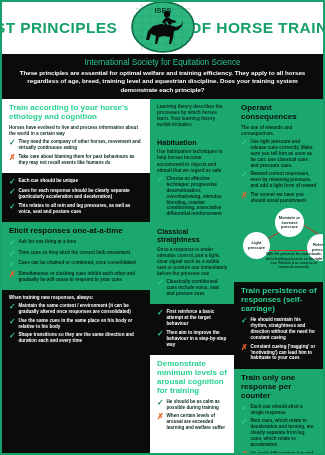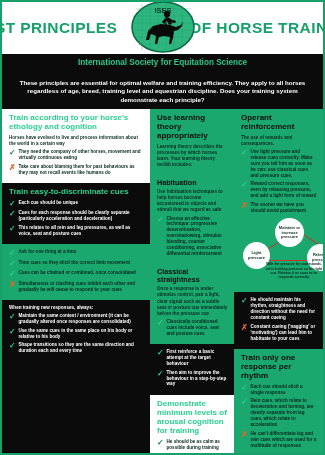--- a/index.html
+++ b/index.html
@@ -34,21 +34,21 @@
   .logo{
     position:absolute; left:50%; top:-2px; transform:translateX(-50%);
     width:74px; height:54px;
   }
 
   
   .subhead{
     background:#0b0b0b; padding:4px 10px 5px 10px; text-align:center;
   }
   .subhead .sh1{
-    color:#29c98a; font-weight:bold; font-size:8.2px; margin-bottom:12px;
+    color:#29c98a; font-weight:normal; font-size:8.2px; margin-bottom:2px;
   }
   .subhead .sh2{
     color:#ffffff; font-weight:bold; font-size:6.2px; line-height:1.35;
   }
 
   
   .grid{
     display:grid;
     grid-template-columns:148px 84px 89px;
     height:371px;
@@ -158,38 +158,38 @@
             <span class="txt b">They need the company of other horses, movement and virtually continuous eating</span>
           </li>
           <li>
             <span class="mark cross">✗</span>
             <span class="txt b">Take care about blaming them for past behaviours as they may not recall events like humans do</span>
           </li>
         </ul>
       </div>
 
       <div class="panel dark">
-        <h2 class="sec h-green">Train easy-to-discriminate cues</h2>
         <ul class="pts">
           <li>
             <span class="mark tick">✓</span>
             <span class="txt w">Each cue should be unique</span>
           </li>
           <li>
             <span class="mark tick">✓</span>
             <span class="txt w">Cues for each response should be clearly separate (particularly acceleration and deceleration)</span>
           </li>
           <li>
             <span class="mark tick">✓</span>
             <span class="txt w">This relates to all rein and leg pressures, as well as voice, seat and posture cues</span>
           </li>
         </ul>
       </div>
 
       <div class="panel green">
+        <h2 class="sec h-dark">Elicit responses one-at-a-time</h2>
         <ul class="pts">
           <li>
             <span class="mark tick">✓</span>
             <span class="txt b">Ask for one thing at a time</span>
           </li>
           <li>
             <span class="mark tick">✓</span>
             <span class="txt b">Time cues so they elicit the correct limb movement</span>
           </li>
           <li>
@@ -218,21 +218,20 @@
             <span class="mark tick">✓</span>
             <span class="txt w">Shape transitions so they are the same direction and duration each and every time</span>
           </li>
         </ul>
       </div>
     </div>
 
     <div class="col">
 
       <div class="panel green">
-        <h2 class="sec h-dark">Use learning theory appropriately</h2>
         <div class="lead b">Learning theory describes the processes by which horses learn. Your learning theory toolkit includes:</div>
 
         <h3 class="sub h-dark">Habituation</h3>
         <div class="lead b">Use habituation techniques to help horses become accustomed to objects and stimuli that we regard as safe</div>
         <ul class="pts">
           <li>
             <span class="mark tick">✓</span>
             <span class="txt b">Choose an effective technique: progressive desensitisation, overshadowing, stimulus blending, counter conditioning, associative differential reinforcement</span>
           </li>
         </ul>
@@ -272,21 +271,21 @@
             <span class="txt b">When certain levels of arousal are exceeded learning and welfare suffer</span>
           </li>
         </ul>
       </div>
 
     </div>
 
     <div class="col">
 
       <div class="panel green">
-        <h2 class="sec h-dark">Operant reinforcement</h2>
+        <h2 class="sec h-dark">Operant consequences</h2>
         <div class="lead b">The use of rewards and consequences.</div>
         <ul class="pts">
           <li>
             <span class="mark tick">✓</span>
             <span class="txt b">Use light pressure and release cues correctly. Make sure you tell him as soon as he can: use classical cues and pressure cues.</span>
           </li>
           <li>
             <span class="mark tick">✓</span>
             <span class="txt b">Reward correct responses, even by releasing pressure, and add a light form of reward</span>
           </li>
@@ -301,34 +300,35 @@
           <div class="dline" style="left:62px;  top:18px; width:31px; transform:rotate(32deg);"></div>
           <div class="dline" style="left:24px;  top:44px; width:48px;"></div>
           <div class="dnode dn1">Light pressure</div>
           <div class="dnode dn2">Maintain or increase pressure</div>
           <div class="dnode dn3">Release pressure</div>
           <div class="dcap">With the pressure he understands, we're holding pressure so his right cue. Release it as soon as he responds correctly.</div>
         </div>
       </div>
 
       <div class="panel dark">
+        <h2 class="sec h-green">Train persistence of responses (self-carriage)</h2>
         <ul class="pts">
           <li>
             <span class="mark tick">✓</span>
             <span class="txt w">He should maintain his rhythm, straightness and direction without the need for constant cueing</span>
           </li>
           <li>
             <span class="mark cross">✗</span>
             <span class="txt w">Constant cueing ('nagging' or 'motivating') can lead him to habituate to your cues</span>
           </li>
         </ul>
       </div>
 
       <div class="panel green">
-        <h2 class="sec h-dark">Train only one response per rhythm</h2>
+        <h2 class="sec h-dark">Train only one response per counter</h2>
         <ul class="pts">
           <li>
             <span class="mark tick">✓</span>
             <span class="txt b">Each cue should elicit a single response</span>
           </li>
           <li>
             <span class="mark tick">✓</span>
             <span class="txt b">Rein cues, which relate to deceleration and turning, are clearly separate from leg cues, which relate to acceleration</span>
           </li>
           <li>

